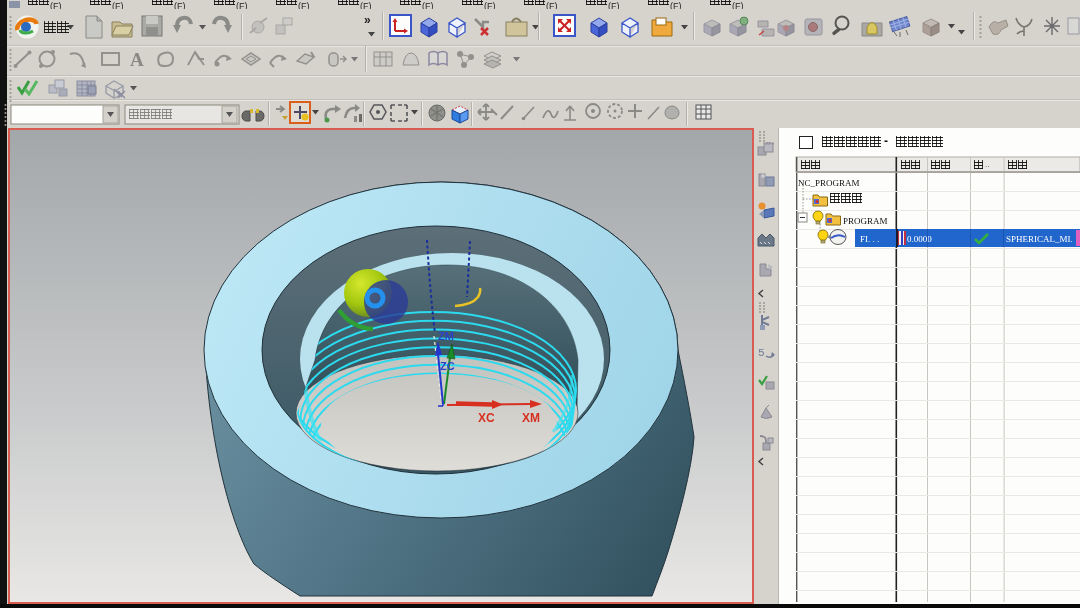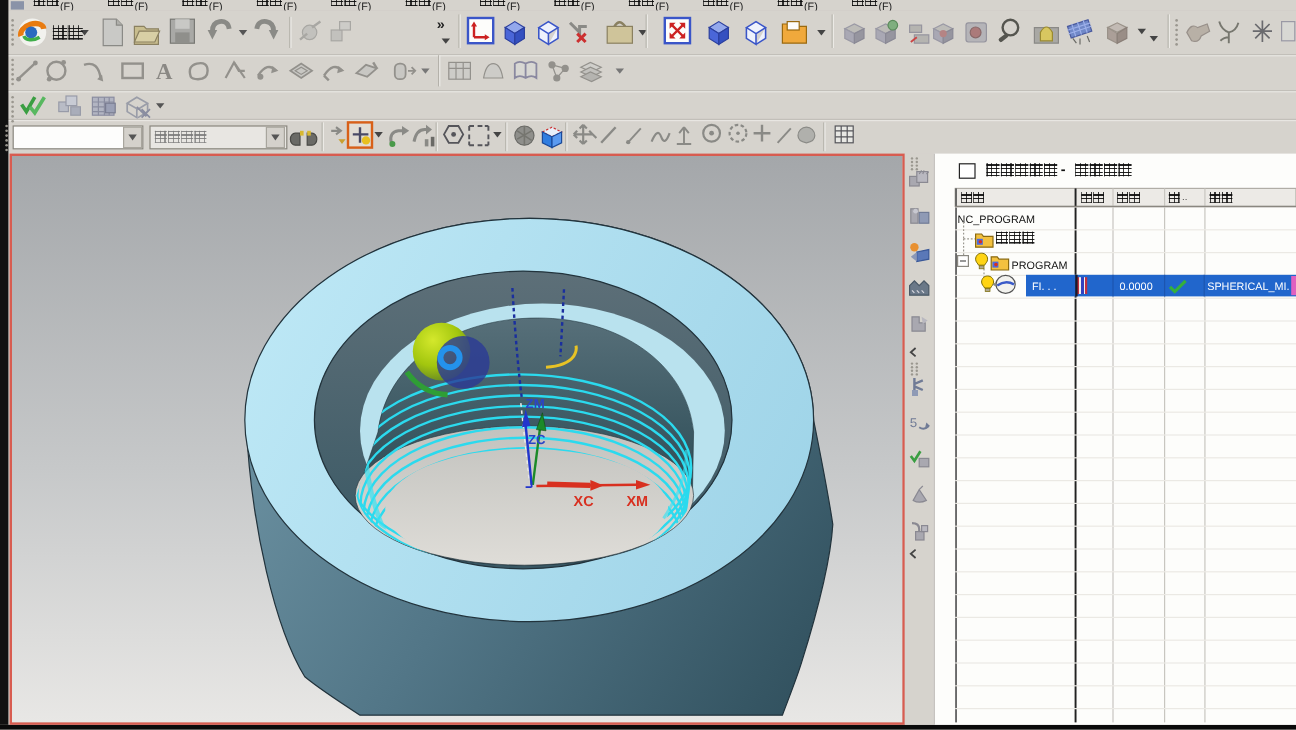--- a/index.html
+++ b/index.html
@@ -4,21 +4,21 @@
 html,body{margin:0;padding:0;width:1080px;height:608px;overflow:hidden;
  font-family:"Liberation Sans",sans-serif;background:#d6d3cd;}
 #root{position:absolute;inset:0;width:1080px;height:608px;}
 .abs{position:absolute;}
 .cj{display:inline-block;vertical-align:top;
  background-image:repeating-linear-gradient(0deg,rgba(10,10,10,.9) 0 1px,transparent 1px 3px),
  repeating-linear-gradient(90deg,rgba(10,10,10,.8) 0 1px,transparent 1px 4px);}
 .cjg{display:inline-block;vertical-align:top;
  background-image:repeating-linear-gradient(0deg,rgba(120,120,120,.85) 0 1px,transparent 1px 3px),
  repeating-linear-gradient(90deg,rgba(120,120,120,.75) 0 1px,transparent 1px 4px);}
-.mono{font-family:Liberation Sans, sans-serif;}
+.mono{font-family:Liberation Serif, serif;}
 </style></head><body>
 <div id="root">
     <div class="abs" style="left:0;top:0;width:1080px;height:9px;background:#d6d3cd;border-bottom:1px solid #c6c3bd;overflow:hidden;">
       <div class="abs" style="left:28px;top:-5px;"><span class="cj" style="width:10px;height:10px;margin-right:1px;"></span><span class="cj" style="width:10px;height:10px;margin-right:1px;"></span><span style="font-size:9px;color:#222;">(F)</span></div>
       <div class="abs" style="left:90px;top:-5px;"><span class="cj" style="width:10px;height:10px;margin-right:1px;"></span><span class="cj" style="width:10px;height:10px;margin-right:1px;"></span><span style="font-size:9px;color:#222;">(F)</span></div>
       <div class="abs" style="left:152px;top:-5px;"><span class="cj" style="width:10px;height:10px;margin-right:1px;"></span><span class="cj" style="width:10px;height:10px;margin-right:1px;"></span><span style="font-size:9px;color:#222;">(F)</span></div>
       <div class="abs" style="left:214px;top:-5px;"><span class="cj" style="width:10px;height:10px;margin-right:1px;"></span><span class="cj" style="width:10px;height:10px;margin-right:1px;"></span><span style="font-size:9px;color:#222;">(F)</span></div>
       <div class="abs" style="left:276px;top:-5px;"><span class="cj" style="width:10px;height:10px;margin-right:1px;"></span><span class="cj" style="width:10px;height:10px;margin-right:1px;"></span><span style="font-size:9px;color:#222;">(F)</span></div>
       <div class="abs" style="left:338px;top:-5px;"><span class="cj" style="width:10px;height:10px;margin-right:1px;"></span><span class="cj" style="width:10px;height:10px;margin-right:1px;"></span><span style="font-size:9px;color:#222;">(F)</span></div>
       <div class="abs" style="left:400px;top:-5px;"><span class="cj" style="width:10px;height:10px;margin-right:1px;"></span><span class="cj" style="width:10px;height:10px;margin-right:1px;"></span><span style="font-size:9px;color:#222;">(F)</span></div>
@@ -648,21 +648,21 @@
         <ellipse cx="8" cy="8" rx="8" ry="7.5" fill="#f2f2ee" stroke="#555"></ellipse>
         <path d="M1 9 q7 -5 14 -1" fill="none" stroke="#3a5ac8" stroke-width="2"></path>
         <path d="M0 6 l-3 2 l3 2" fill="#8a8a86"></path>
       </g>
     </svg>
     <div class="abs" style="left:830px;top:193px;white-space:nowrap;"><span class="cj" style="width:10px;height:10px;margin-right:1px;"></span><span class="cj" style="width:10px;height:10px;margin-right:1px;"></span><span class="cj" style="width:10px;height:10px;margin-right:1px;"></span></div>
     <span class="abs mono" style="left:843px;top:216px;font-size:9px;color:#111;">PROGRAM</span>
     <div class="abs" style="left:855px;top:229px;width:225px;height:18px;background:#2166cc;"></div>
     <span class="abs mono" style="left:860px;top:234px;font-size:9px;color:#fff;">FI. . .</span>
     <div class="abs" style="left:897px;top:231px;width:9px;height:14px;background:linear-gradient(90deg,#c03040 0 2px,#f0f0f0 2px 4px,#3040c0 4px 6px,#f0f0f0 6px 7px,#c03040 7px 9px);"></div>
-    <span class="abs mono" style="left:933px;top:234px;font-size:9px;color:#fff;">0.0000</span>
+    <span class="abs mono" style="left:907px;top:234px;font-size:9px;color:#fff;">0.0000</span>
     <svg class="abs" style="left:974px;top:232px;" width="16" height="13">
       <path d="M1 7 l4 4 l9 -9" fill="none" stroke="#35b03c" stroke-width="2.6"></path>
     </svg>
     <span class="abs mono" style="left:1006px;top:234px;font-size:9px;color:#fff;">SPHERICAL_MI.</span>
     <div class="abs" style="left:1076px;top:230px;width:4px;height:16px;background:#e060c0;"></div>
     <div class="abs" style="left:895.5px;top:229px;width:2px;height:18px;background:#1a1a2a;"></div>
     <div class="abs" style="left:927px;top:229px;width:1px;height:18px;background:#1c55b0;"></div>
     <div class="abs" style="left:970px;top:229px;width:1px;height:18px;background:#1c55b0;"></div>
     <div class="abs" style="left:1003px;top:229px;width:1px;height:18px;background:#1c55b0;"></div>
   </div>

